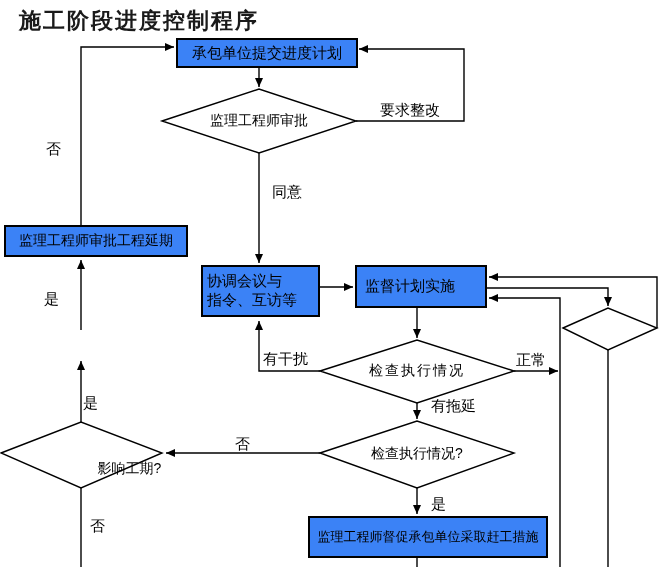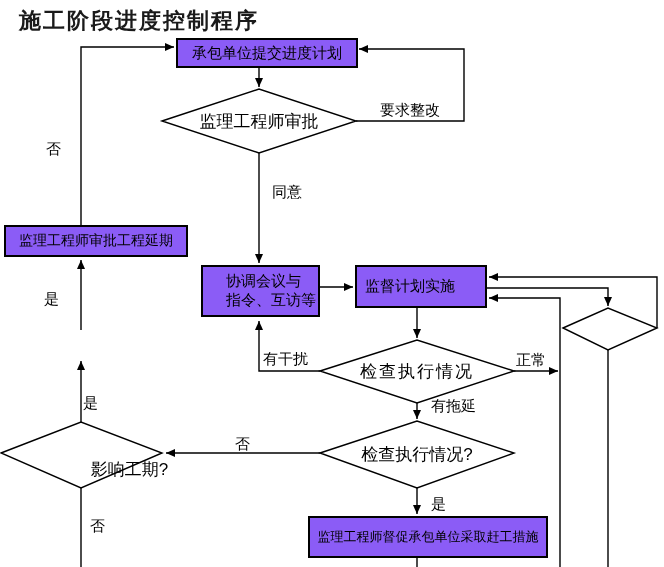--- a/index.html
+++ b/index.html
@@ -24,36 +24,36 @@
     white-space: nowrap;
   }
   svg.canvas {
     position: absolute;
     left: 0; top: 0;
     width: 664px; height: 567px;
   }
   .node {
     position: absolute;
     box-sizing: border-box;
-    background: #8b5cf6;
+    background: #3b82f6;
     border: 2px solid #000000;
     display: flex;
     align-items: center;
     justify-content: center;
     font-size: 15px;
     line-height: 1.25;
     white-space: nowrap;
   }
   .node.align-left { justify-content: flex-start; }
   .dlabel {
     position: absolute;
     display: flex;
     align-items: center;
     justify-content: center;
-    font-size: 17px;
+    font-size: 14px;
     white-space: nowrap;
     pointer-events: none;
   }
   .elabel {
     position: absolute;
     font-size: 15px;
     white-space: nowrap;
   }
   .multiline { display: block; }
 </style>
@@ -115,21 +115,21 @@
       <polygon points="320,453 417,421 514,453 417,488"></polygon>
       <polygon points="1,453 81,422 162,453 81,488"></polygon>
       <polygon points="563,328 608,308 657,328 608,350"></polygon>
     </g>
   </svg>
 
   <div class="node" style="left:176px; top:38px; width:182px; height:30px;">
     <span>承包单位提交进度计划</span>
   </div>
 
-  <div class="node align-left" style="left:201px; top:265px; width:119px; height:52px; padding-left:23px;">
+  <div class="node align-left" style="left:201px; top:265px; width:119px; height:52px; padding-left:4px;">
     <span class="multiline">
       <span class="multiline">协调会议与</span>
       <span class="multiline">指令、互访等</span>
     </span>
   </div>
 
   <div class="node" style="left:4px; top:225px; width:184px; height:32px; font-size:14px;">
     <span>监理工程师审批工程延期</span>
   </div>
 

